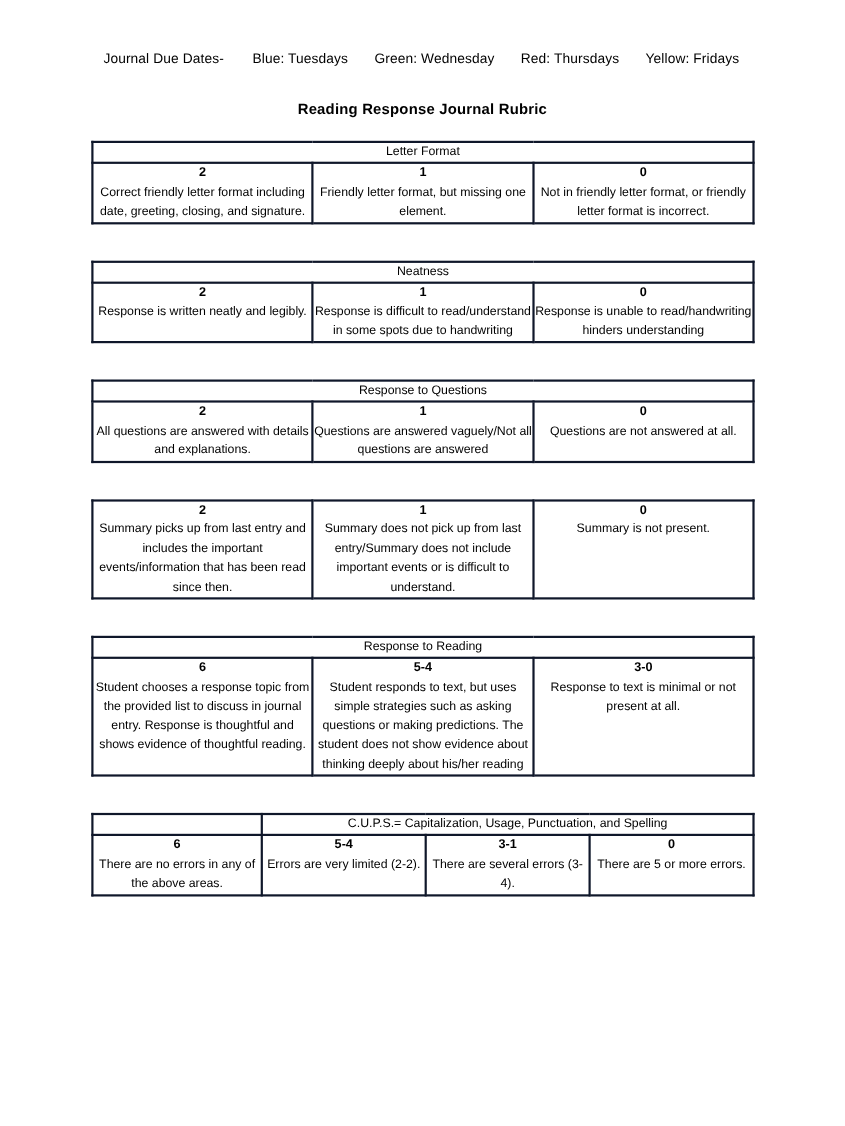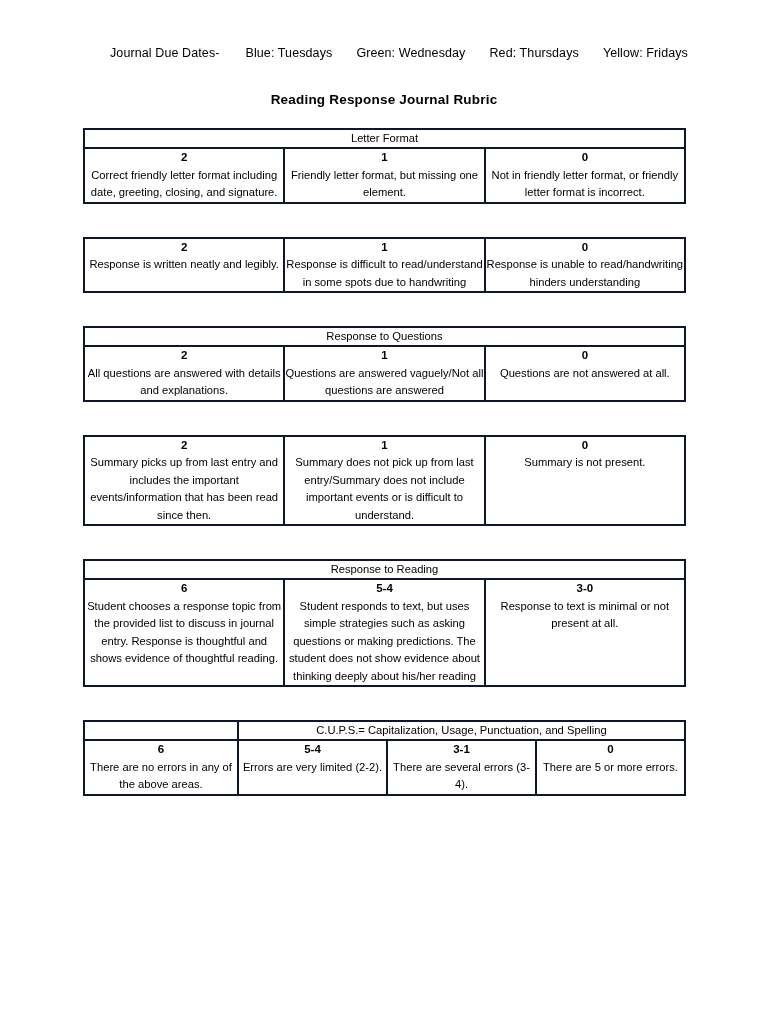--- a/index.html
+++ b/index.html
@@ -18,21 +18,21 @@
   .page {
     position: relative;
     width: 768px;
     height: 1024px;
     box-sizing: border-box;
   }
 
   
   .due-dates-line {
     position: absolute;
-    left: 110px;
+    left: 94px;
     top: 45px;
     font-size: 12.5px;
     line-height: 16px;
     white-space: nowrap;
     letter-spacing: 0.1px;
   }
   .due-dates-line .dd-label { margin-right: 26px; }
   .due-dates-line .dd-item { margin-right: 24px; }
   .due-dates-line .dd-item:last-child { margin-right: 0; }
 
@@ -137,20 +137,23 @@
         <td class="score-cell col3">
           <span class="score-value">0</span>
           <span class="score-desc">Not in friendly letter format, or friendly letter format is incorrect.</span>
         </td>
       </tr>
     </tbody>
       </table>
 
     <table class="rubric">
       <tbody>
+          <tr>
+        <td class="cat-header-cell" colspan="3">Neatness</td>
+      </tr>
       <tr>
         <td class="score-cell">
           <span class="score-value">2</span>
           <span class="score-desc">Response is written neatly and legibly.</span>
         </td>
         <td class="score-cell">
           <span class="score-value">1</span>
           <span class="score-desc">Response is difficult to read/understand in some spots due to handwriting</span>
         </td>
         <td class="score-cell col3">

